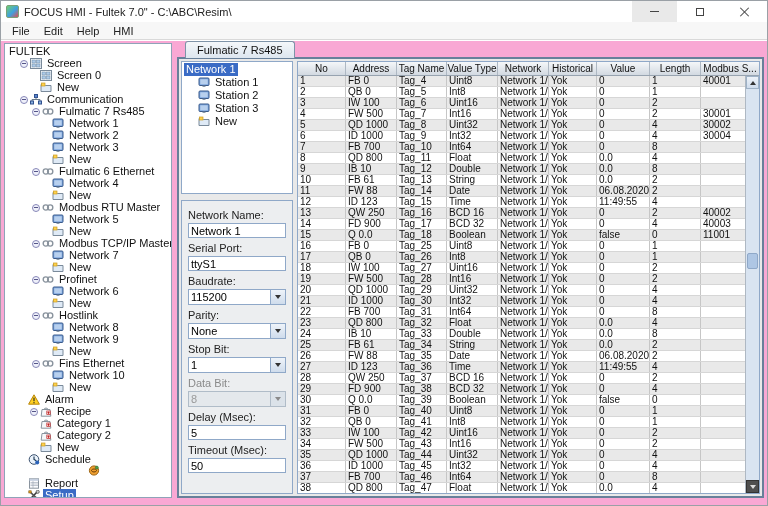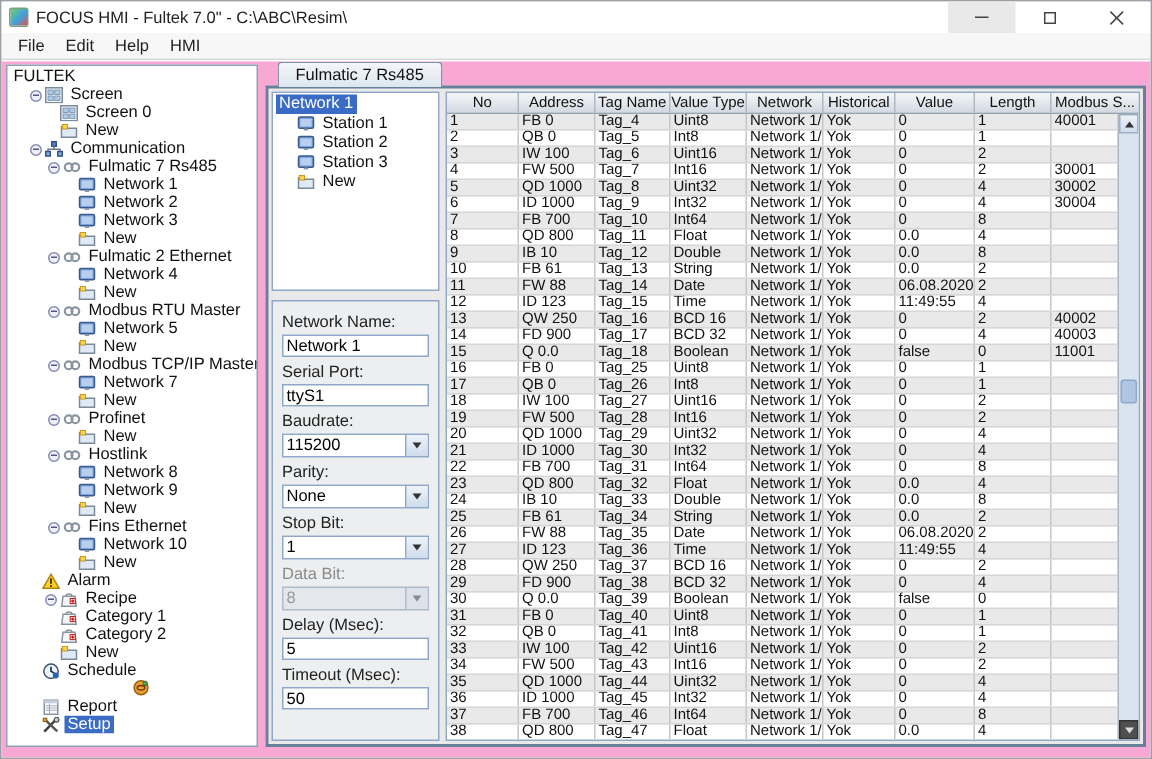--- a/index.html
+++ b/index.html
@@ -217,21 +217,21 @@
           <span class="tlabel">New</span>
         </div>
         <div class="trow" style="padding-left: 26px;">
           <span class="tgl"></span>
           <span class="ticon">
             <svg viewBox="0 0 12 11">
               <circle cx="3.8" cy="5.5" r="2.6" fill="none" stroke="#8a949e" stroke-width="1.4"></circle>
               <circle cx="8.2" cy="5.5" r="2.6" fill="none" stroke="#8a949e" stroke-width="1.4"></circle>
             </svg>
           </span>
-          <span class="tlabel">Fulmatic 2 Ethernet</span>
+          <span class="tlabel">Fulmatic 6 Ethernet</span>
         </div>
         <div class="trow" style="padding-left: 38px;">
           <span class="tspace"></span>
           <span class="ticon">
             <svg viewBox="0 0 12 11">
               <rect x="1" y="1" width="10" height="7.5" rx="1" fill="#7aa4de" stroke="#3a5a8a"></rect>
               <rect x="2.3" y="2.3" width="7.4" height="5" fill="#b8d0ee"></rect>
               <rect x="4.5" y="8.7" width="3" height="1.3" fill="#8a9aaa"></rect>
             </svg>
           </span>
@@ -311,20 +311,31 @@
         </div>
         <div class="trow" style="padding-left: 26px;">
           <span class="tgl"></span>
           <span class="ticon">
             <svg viewBox="0 0 12 11">
               <circle cx="3.8" cy="5.5" r="2.6" fill="none" stroke="#8a949e" stroke-width="1.4"></circle>
               <circle cx="8.2" cy="5.5" r="2.6" fill="none" stroke="#8a949e" stroke-width="1.4"></circle>
             </svg>
           </span>
           <span class="tlabel">Profinet</span>
+        </div>
+        <div class="trow" style="padding-left: 38px;">
+          <span class="tspace"></span>
+          <span class="ticon">
+            <svg viewBox="0 0 12 11">
+              <rect x="1" y="1" width="10" height="7.5" rx="1" fill="#7aa4de" stroke="#3a5a8a"></rect>
+              <rect x="2.3" y="2.3" width="7.4" height="5" fill="#b8d0ee"></rect>
+              <rect x="4.5" y="8.7" width="3" height="1.3" fill="#8a9aaa"></rect>
+            </svg>
+          </span>
+          <span class="tlabel">Network 6</span>
         </div>
         <div class="trow" style="padding-left: 38px;">
           <span class="tspace"></span>
           <span class="ticon">
             <svg viewBox="0 0 12 11">
               <path d="M1 3 L1 9.5 L11 9.5 L11 3.5 L5.5 3.5 L4.5 2.5 L1 2.5 Z" fill="#dfeaf6" stroke="#7a8a9a"></path>
               <rect x="1.5" y="1" width="3.5" height="3" fill="#ffd24d" stroke="#c89a20" stroke-width="0.7"></rect>
             </svg>
           </span>
           <span class="tlabel">New</span>

